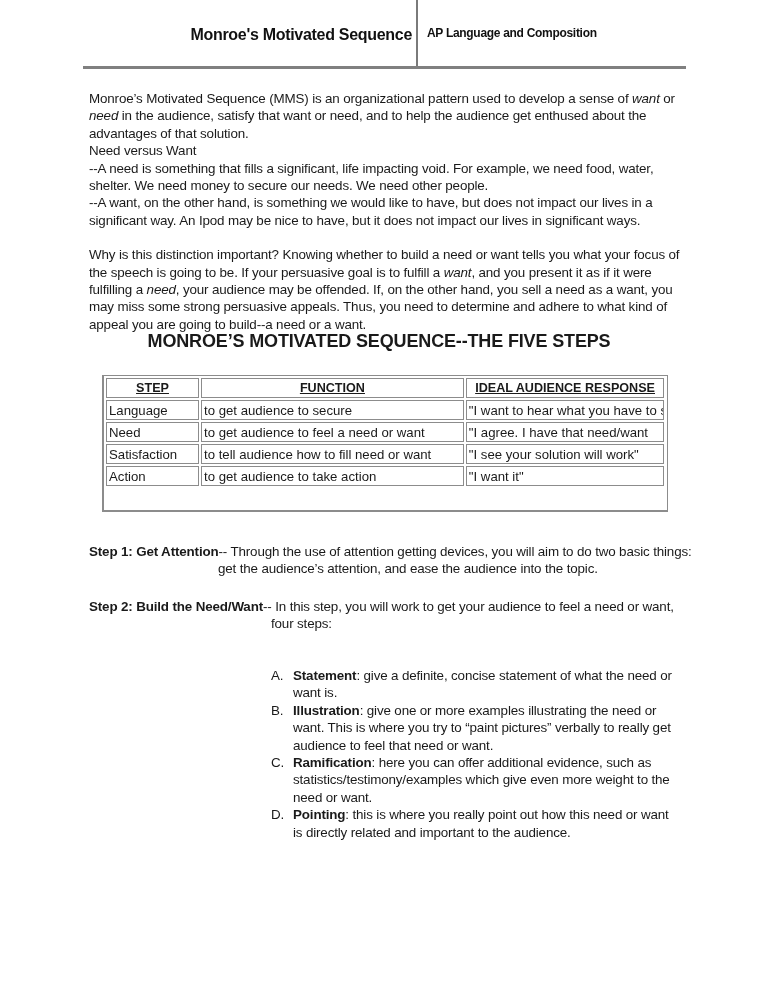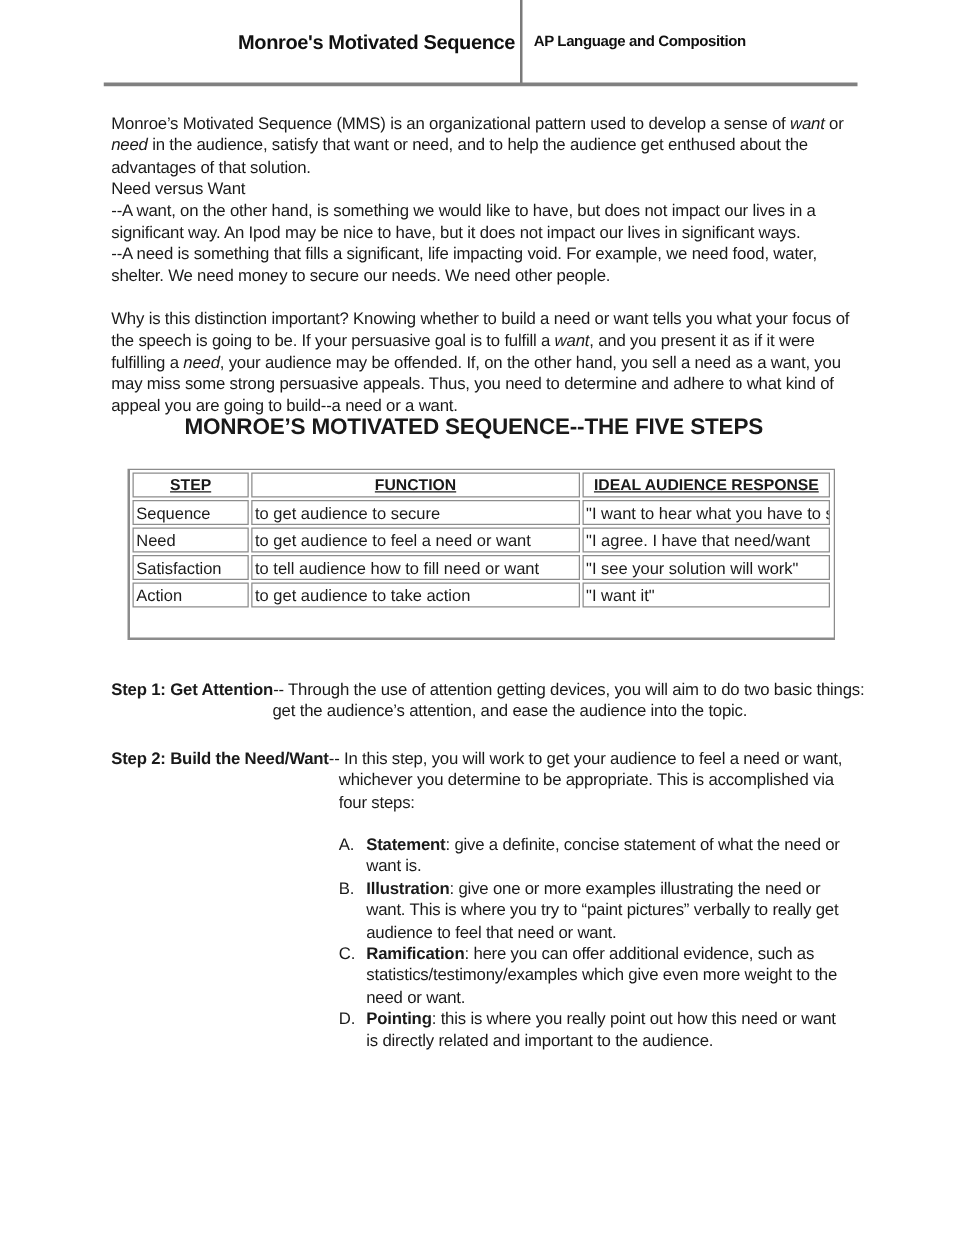--- a/index.html
+++ b/index.html
@@ -178,22 +178,22 @@
 <div class="page-header">
   <div class="header-left">Monroe's Motivated Sequence</div>
   <div class="header-divider"></div>
   <div class="header-right">AP Language and Composition</div>
   <div class="header-rule"></div>
 </div>
 
 <div class="content">
   <p><span>Monroe’s Motivated Sequence (MMS) is an organizational pattern used to develop a sense of </span><i>want</i><span> or </span><i>need</i><span> in the audience, satisfy that want or need, and to help the audience get enthused about the advantages of that solution.</span></p>
   <p>Need versus Want</p>
+  <p>--A need is something that fills a significant, life impacting void. For example, we need food, water, shelter. We need money to secure our needs. We need other people.</p>
   <p>--A want, on the other hand, is something we would like to have, but does not impact our lives in a significant way. An Ipod may be nice to have, but it does not impact our lives in significant ways.</p>
-  <p>--A need is something that fills a significant, life impacting void. For example, we need food, water, shelter. We need money to secure our needs. We need other people.</p>
   <div class="gap"></div>
   <p><span>Why is this distinction important? Knowing whether to build a need or want tells you what your focus of the speech is going to be. If your persuasive goal is to fulfill a </span><i>want</i><span>, and you present it as if it were fulfilling a </span><i>need</i><span>, your audience may be offended. If, on the other hand, you sell a need as a want, you may miss some strong persuasive appeals. Thus, you need to determine and adhere to what kind of appeal you are going to build--a need or a want.</span></p>
   <p class="section-title">MONROE’S MOTIVATED SEQUENCE--THE FIVE STEPS</p>
 </div>
 
 <div class="steps-table-wrap">
   <table class="steps">
     <colgroup>
       <col class="col-step">
       <col class="col-func">
@@ -201,21 +201,21 @@
     </colgroup>
     <thead>
       <tr>
         <th>STEP</th>
         <th>FUNCTION</th>
         <th class="resp-head">IDEAL AUDIENCE RESPONSE</th>
       </tr>
     </thead>
     <tbody>
       <tr>
-        <td>Sequence</td>
+        <td>Language</td>
         <td>to get audience to secure</td>
         <td>"I want to hear what you have to say"</td>
       </tr>
       <tr>
         <td>Need</td>
         <td>to get audience to feel a need or want</td>
         <td>"I agree. I have that need/want</td>
       </tr>
       <tr>
         <td>Satisfaction</td>
@@ -231,21 +231,20 @@
   </table>
 </div>
 
 <div class="step-block step1">
   <div><span class="step-lead">Step 1: Get Attention</span><span>-- Through the use of attention getting devices, you will aim to do two basic things:</span></div>
   <div class="cont">get the audience’s attention, and ease the audience into the topic.</div>
 </div>
 
 <div class="step-block step2">
   <div><span class="step-lead">Step 2: Build the Need/Want</span><span>-- In this step, you will work to get your audience to feel a need or want,</span></div>
-  <div class="cont">whichever you determine to be appropriate. This is accomplished via</div>
   <div class="cont">four steps:</div>
 </div>
 
 <ul class="sub-list">
   <li>
     <span class="marker">A.</span>
     <b>Statement</b><span>: give a definite, concise statement of what the need or want is.</span>
   </li>
   <li>
     <span class="marker">B.</span>

